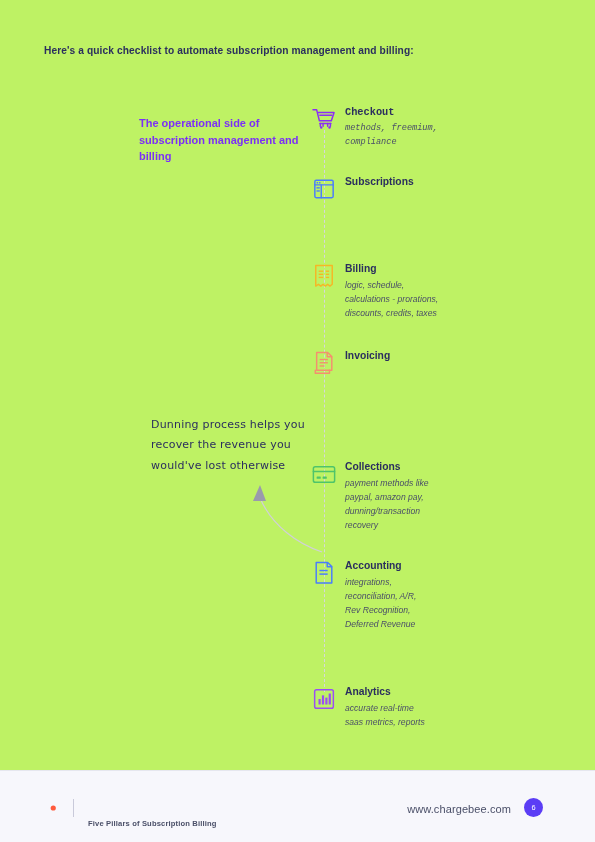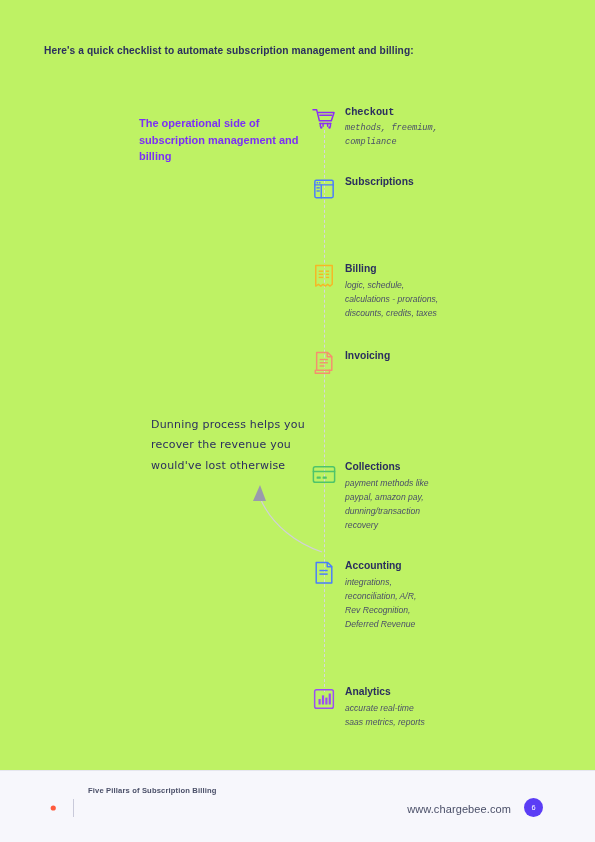--- a/index.html
+++ b/index.html
@@ -138,21 +138,21 @@
     position: absolute;
     left: 73px;
     top: 799px;
     width: 1px;
     height: 18px;
     background: #c9cada;
   }
   .footer-title {
     position: absolute;
     left: 88px;
-    top: 786px;
+    top: 819px;
     font-size: 7.6px;
     font-weight: bold;
     color: #4a4f68;
     letter-spacing: 0.15px;
   }
   .footer-url {
     position: absolute;
     right: 84px;
     top: 803px;
     font-size: 11px;

